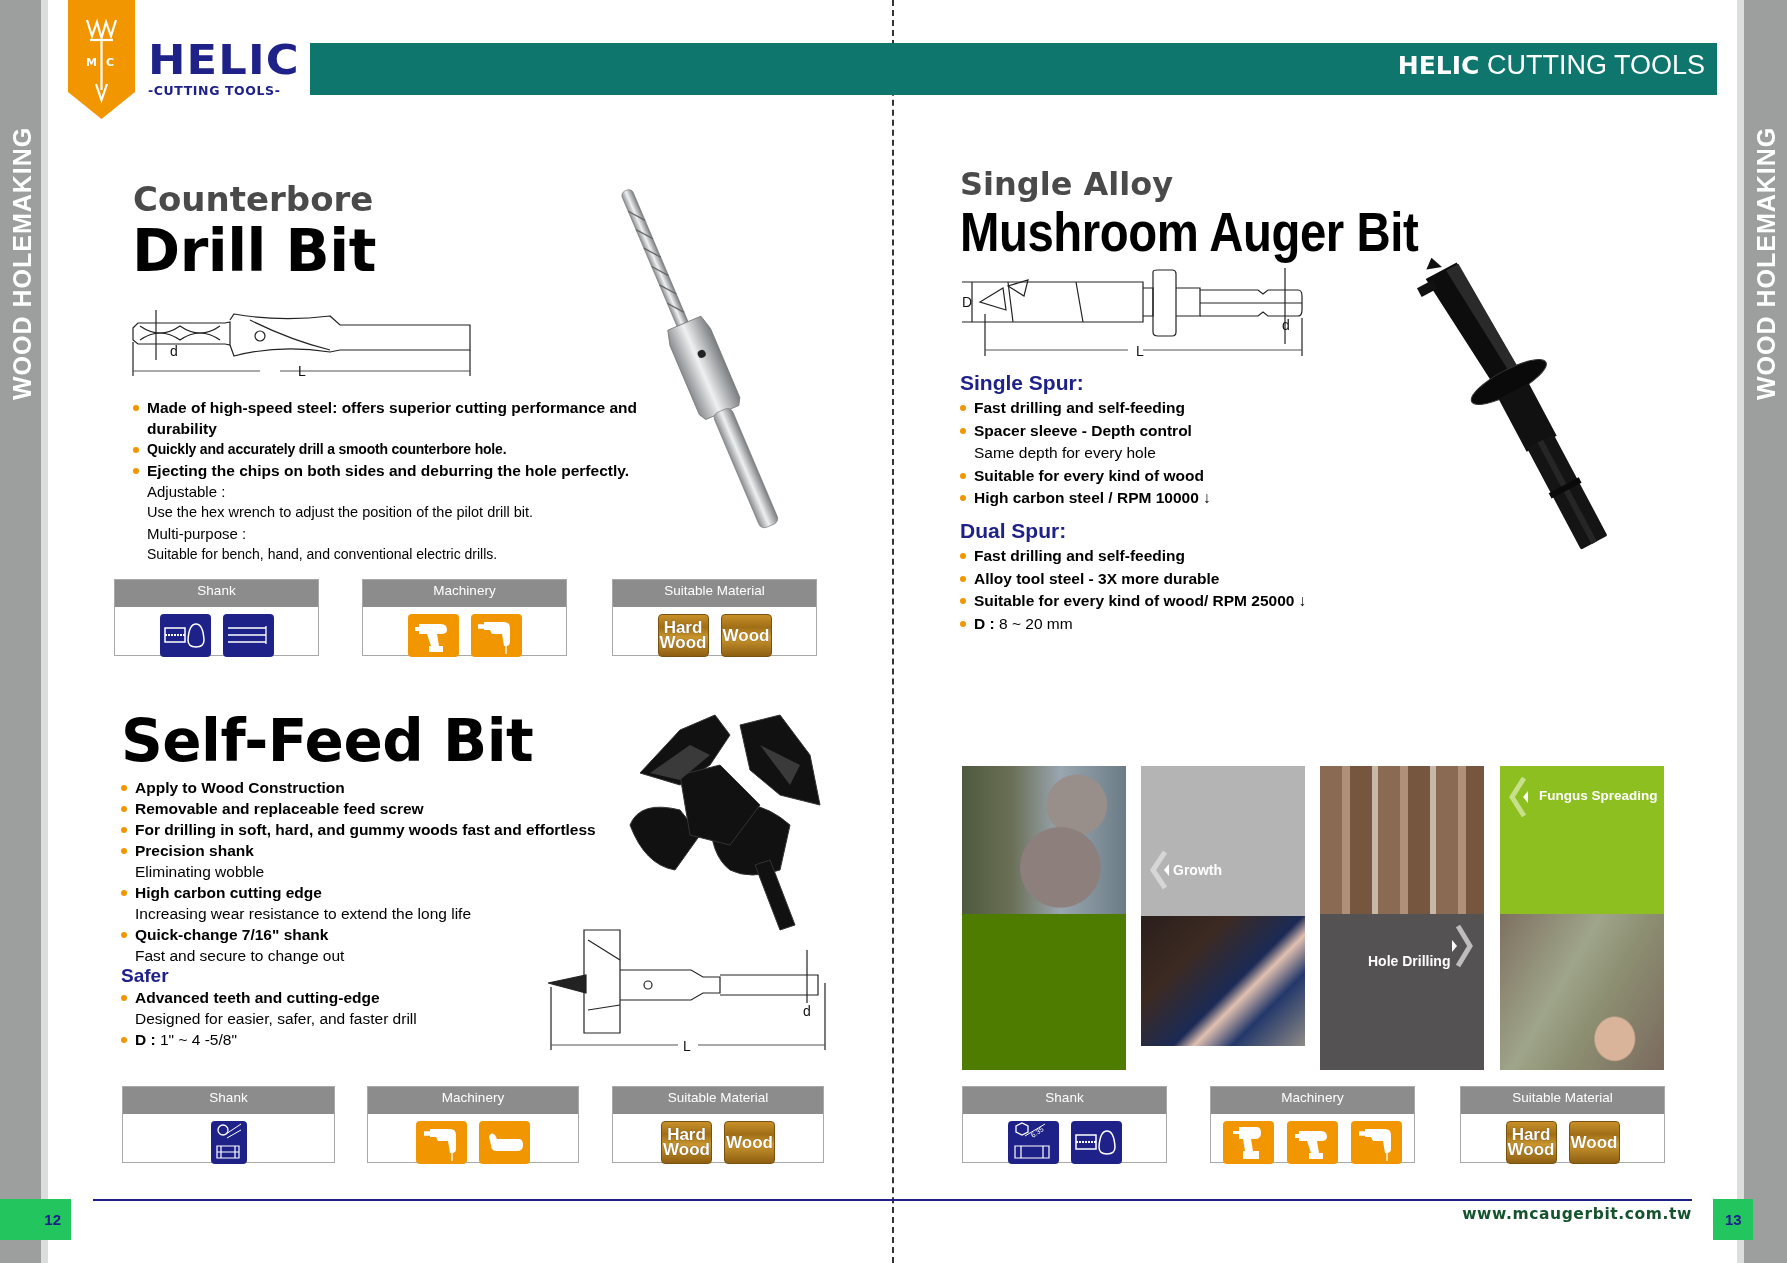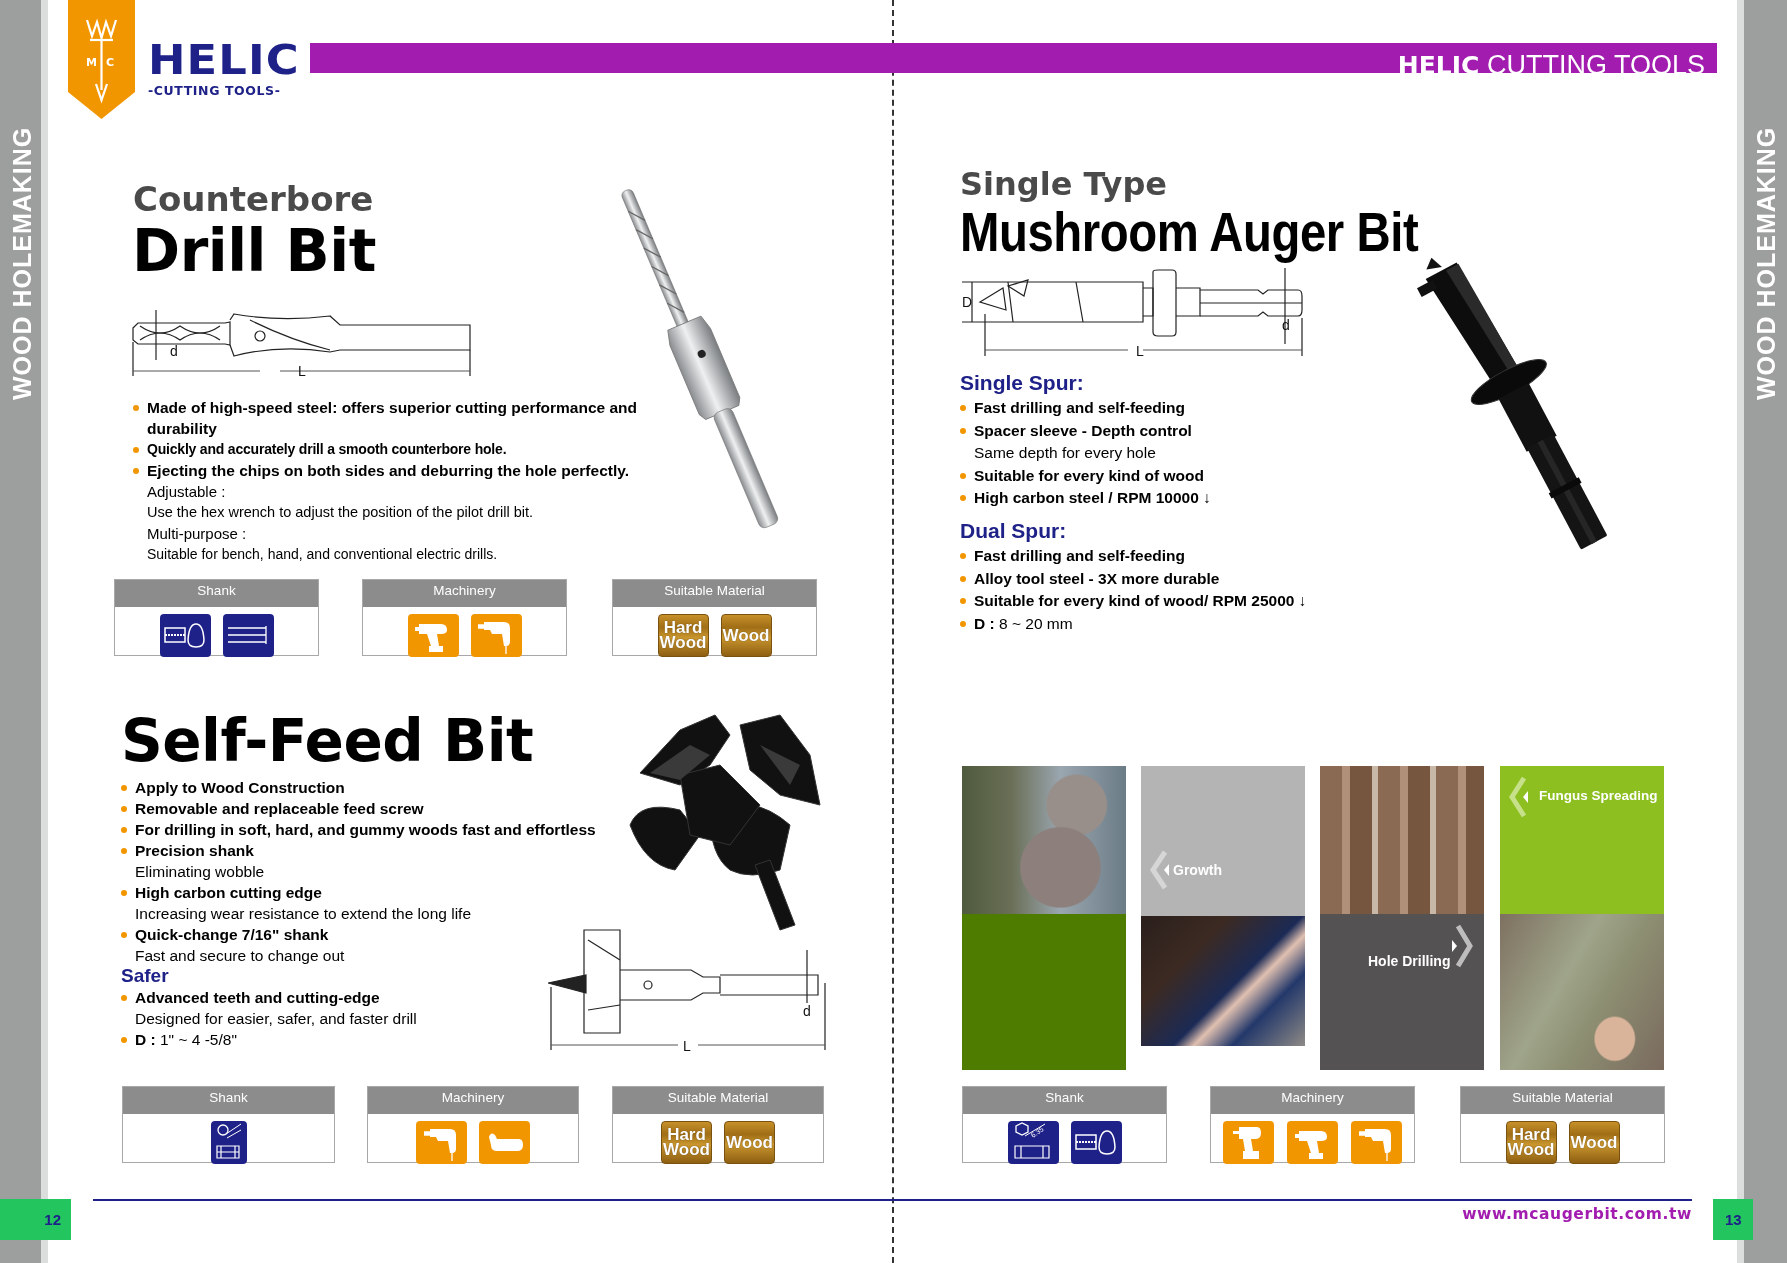--- a/index.html
+++ b/index.html
@@ -18,21 +18,21 @@
   
   .divider { left: 892px; top: 0; width: 0; height: 1263px; border-left: 2px dashed #333; }
 
   
   .logo-banner { left: 68px; top: 0; width: 67px; height: 119px; }
   .logo-text { left: 148px; top: 40px; }
   .logo-helic { font-family: "DejaVu Sans", sans-serif; font-weight: bold; font-size: 40px; color: #1e2188; letter-spacing: 1px; line-height: 40px; transform: scaleX(1.12); transform-origin: left; }
   .logo-sub { font-family: "DejaVu Sans", sans-serif; font-weight: bold; font-size: 12.5px; color: #1e2188; letter-spacing: 0.6px; margin-top: 3px; }
 
   
-  .header-bar { left: 310px; top: 43px; width: 1407px; height: 30px; background: #a21caf; }
+  .header-bar { left: 310px; top: 43px; width: 1407px; height: 52px; background: #0f766e; }
   .header-title { position: absolute; right: 12px; top: 8px; color: #fff; font-size: 27px; line-height: 28px; white-space: nowrap; }
   .header-title b { font-family: "DejaVu Sans", sans-serif; font-weight: bold; font-size: 25px; }
 
   
   .subtitle { color: #4a4a4a; font-family: "DejaVu Sans", sans-serif; font-weight: bold; font-size: 34px; line-height: 38px; white-space: nowrap; }
   .title { color: #000; font-family: "DejaVu Sans", sans-serif; font-weight: bold; font-size: 58px; line-height: 62px; white-space: nowrap; letter-spacing: -0.5px; }
   .title-narrow { color: #000; font-family: "Liberation Sans", sans-serif; font-weight: bold; font-size: 55px; line-height: 58px; white-space: nowrap; transform: scaleX(0.86); transform-origin: left; letter-spacing: -0.5px; }
 
   
   .features { list-style: none; }
@@ -52,21 +52,21 @@
   .tile-orange { background: #f29600; }
   .tile-wood { background: linear-gradient(180deg, #c7902a 0%, #a06e16 30%, #c8952e 55%, #8e5f12 100%); border: 1px solid #7a520f; color: #fff; font-weight: bold; font-size: 17px; line-height: 15px; text-align: center; text-shadow: 0 0 1px #5a3a00; }
 
   
   .tile { position: absolute; width: 164px; height: 156px; overflow: hidden; }
   .tile-label { position: absolute; color: #fff; font-weight: bold; font-size: 14px; white-space: nowrap; }
 
   
   .footer-line { left: 93px; top: 1199px; width: 1599px; height: 2px; background: #1e2188; }
   .page-num { height: 41px; background: #22c55e; color: #1e2188; font-weight: bold; font-size: 15px; line-height: 41px; }
-  .url { right: 95px; top: 1205px; color: #a21caf; font-family: "DejaVu Sans", sans-serif; font-weight: bold; font-size: 15.5px; letter-spacing: 0.6px; }
+  .url { right: 95px; top: 1205px; color: #14532d; font-family: "DejaVu Sans", sans-serif; font-weight: bold; font-size: 15.5px; letter-spacing: 0.6px; }
 </style>
 </head>
 <body>
 
 <div class="abs strip-left-dark">
   <div class="side-label" style="left:8px; top:400px;">WOOD HOLEMAKING</div>
 </div>
 <div class="abs strip-left-light"></div>
 <div class="abs strip-right-light"></div>
 <div class="abs strip-right-dark">
@@ -264,21 +264,21 @@
   </div>
 </div>
 <div class="spec-box" style="left:612px; top:1086px; width:212px; height:77px;">
   <div class="spec-head">Suitable Material</div>
   <div class="spec-body">
     <div class="icon-tile tile-wood">Hard Wood</div>
     <div class="icon-tile tile-wood">Wood</div>
   </div>
 </div>
 
-<div class="abs subtitle" style="left:960px; top:165px; font-size:32px;">Single Type</div>
+<div class="abs subtitle" style="left:960px; top:165px; font-size:32px;">Single Alloy</div>
 <div class="abs title-narrow" style="left:960px; top:203px;">Mushroom Auger Bit</div>
 
 <svg class="abs" style="left:958px; top:266px;" width="350" height="95" viewBox="0 0 350 95">
   <g fill="none" stroke="#222" stroke-width="1.2">
     <path d="M4 16 H185 V56 H4"></path>
     <path d="M22 36 L45 22 L48 44 Z" fill="none"></path>
     <path d="M50 16 L55 56 M118 16 L125 56"></path>
     <path d="M50 20 L70 14 L66 30 Z"></path>
     <path d="M185 22 H195 V50 H185"></path>
     <path d="M195 6 Q195 4 200 4 H214 Q218 4 218 8 V66 Q218 70 214 70 H200 Q195 70 195 66 Z"></path>

